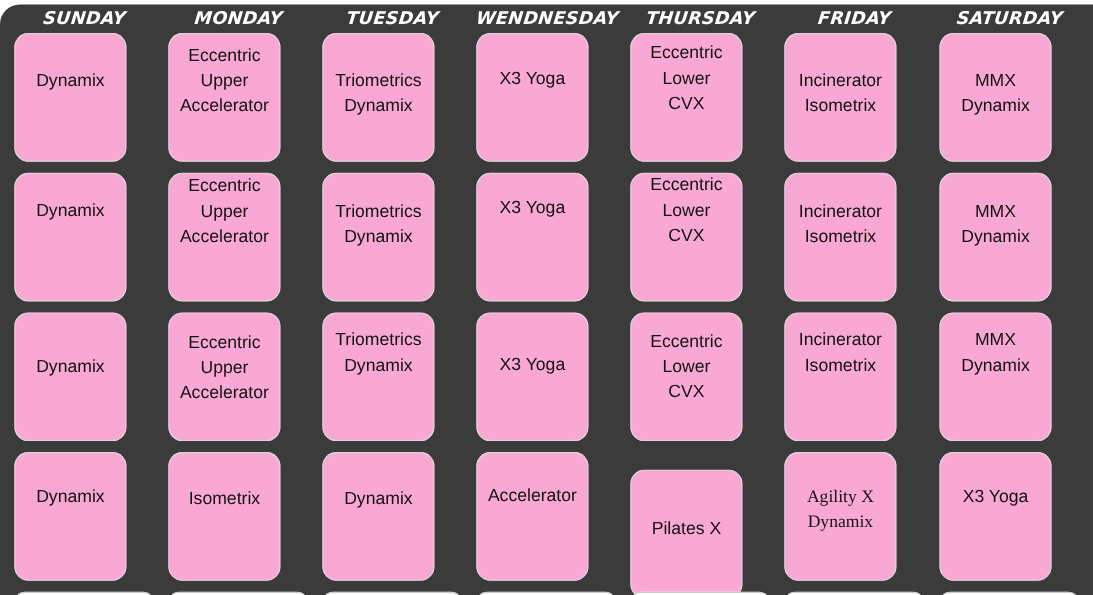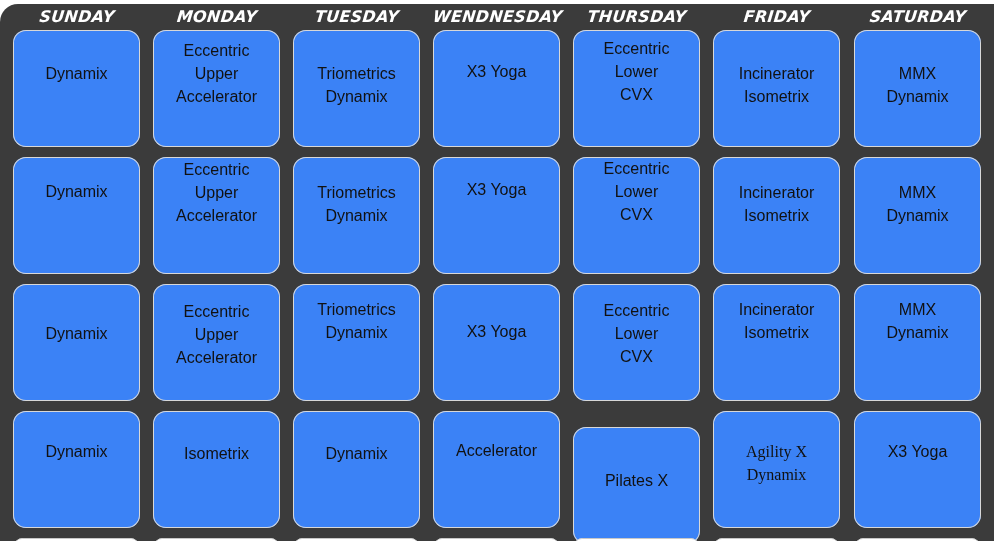--- a/index.html
+++ b/index.html
@@ -20,22 +20,22 @@
       text-align: center;
       color: #ffffff;
       font-family: "DejaVu Sans", sans-serif;
       font-weight: bold; font-style: italic;
       font-size: 16px; letter-spacing: 0.3px;
       line-height: 22px;
       transform: skewX(-6deg);
     }
     .cell {
       position: absolute;
-      width: 127px; height: 117px;
-      background: #3b82f6;
+      width: 102px; height: 117px;
+      background: #f9a8d4;
       border-radius: 13px;
       box-shadow: inset 0 0 0 1px #d8d8d8;
       box-sizing: border-box;
       text-align: center;
       color: #111111;
       font-size: 16px;
       line-height: 23px;
     }
     .cell .txt { display: block; white-space: pre-line; }
     .peek {

